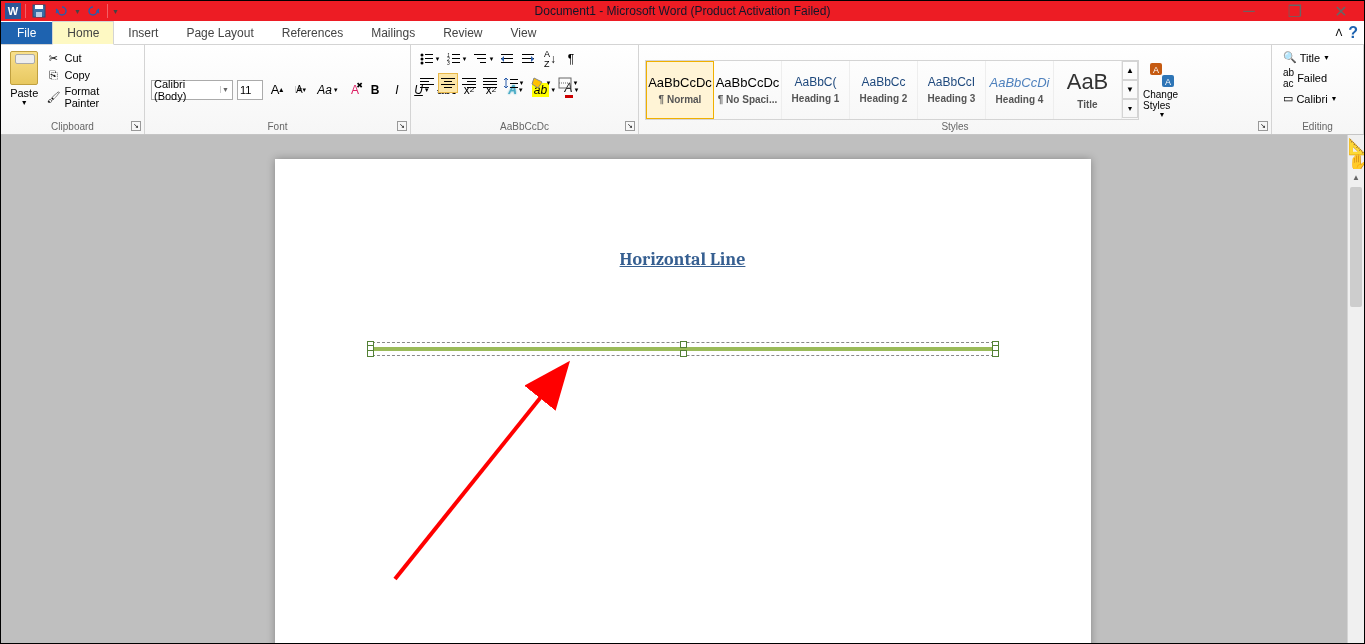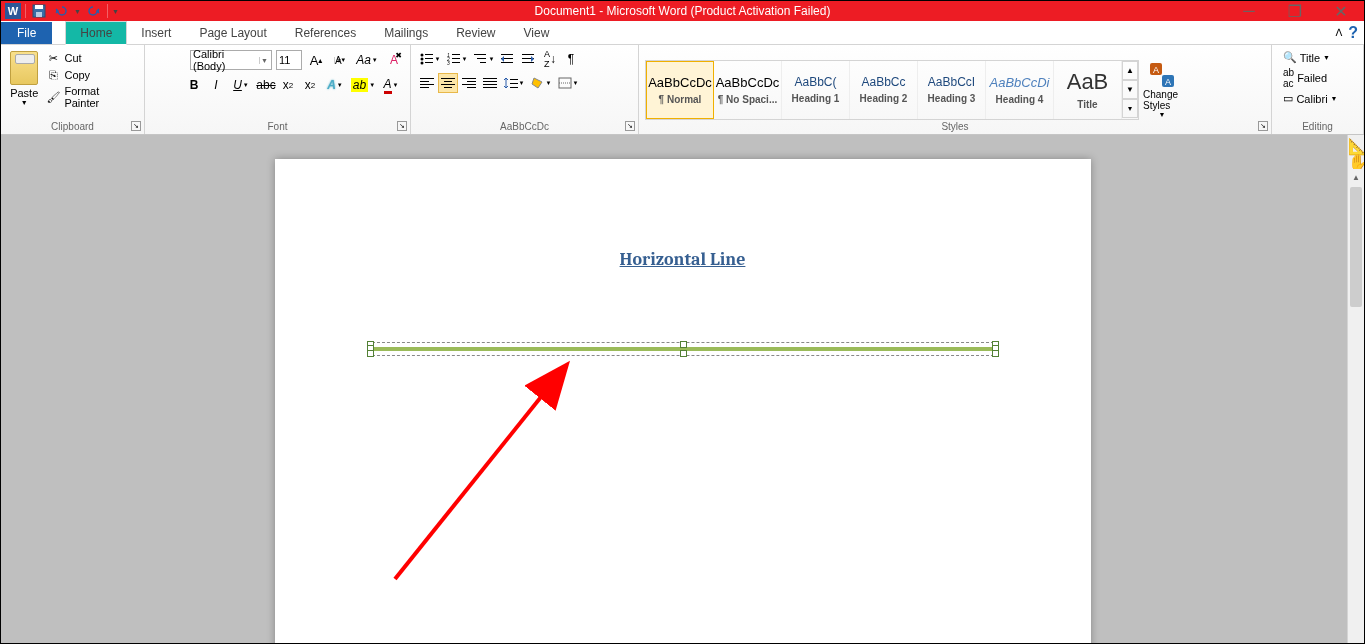--- a/index.html
+++ b/index.html
@@ -5,29 +5,29 @@
     * { margin: 0; padding: 0; box-sizing: border-box; font-family: 'Segoe UI', Tahoma, sans-serif; }
     body { background: #000; width: 1365px; height: 644px; overflow: hidden; }
     .app { background: #fff; width: 1363px; height: 642px; margin: 1px; position: relative; }
     
     
     .titlebar { background: #ed1c24; height: 20px; display: flex; align-items: center; position: relative; }
     .qat { display: flex; align-items: center; gap: 4px; padding-left: 4px; }
     .word-icon { width: 16px; height: 16px; background: #2b5797; display: flex; align-items: center; justify-content: center; color: #fff; font-weight: bold; font-size: 11px; }
     .qat-btn { width: 18px; height: 18px; display: flex; align-items: center; justify-content: center; cursor: pointer; }
     .qat-sep { width: 1px; height: 14px; background: rgba(255,255,255,0.3); }
-    .title-text { position: absolute; left: 50%; transform: translateX(-50%); color: #ffffff; font-size: 12px; }
+    .title-text { position: absolute; left: 50%; transform: translateX(-50%); color: #0f172a; font-size: 12px; }
     .win-controls { position: absolute; right: 0; display: flex; }
     .win-btn { width: 46px; height: 20px; display: flex; align-items: center; justify-content: center; cursor: pointer; color: #666; }
     
     
     .ribbon-tabs { background: #fff; height: 24px; display: flex; align-items: center; border-bottom: 1px solid #d4d4d4; position: relative; }
     .file-tab { background: #1e63b0; color: #fff; padding: 4px 16px; font-size: 12px; cursor: pointer; }
     .tab { padding: 4px 14px; font-size: 12px; cursor: pointer; color: #444; }
-    .tab.active { border: 1px solid #d4d4d4; border-bottom: 1px solid #fff; background: #14b8a6; margin-bottom: -1px; margin-left: 13px; }
+    .tab.active { border: 1px solid #d4d4d4; border-bottom: 1px solid #fff; background: #fef9c3; margin-bottom: -1px; }
     .ribbon-right { position: absolute; right: 6px; display: flex; gap: 6px; align-items: center; }
     
     
     .ribbon { background: linear-gradient(#fff, #f6f6f6); height: 90px; display: flex; border-bottom: 1px solid #c5c5c5; }
     .group { border-right: 1px solid #d4d4d4; padding: 2px 6px; display: flex; flex-direction: column; position: relative; }
     .group-label { position: absolute; bottom: 2px; left: 0; right: 0; text-align: center; font-size: 10px; color: #666; }
     .group-launcher { position: absolute; bottom: 3px; right: 3px; width: 10px; height: 10px; border: 1px solid #999; font-size: 7px; display:flex; align-items:center; justify-content:center; }
     .group-body { flex: 1; display: flex; }
     
     
@@ -170,21 +170,21 @@
               <span class="small-icon">🖌</span>
               <span>Format Painter</span>
             </div>
         </div>
       </div>
       <div class="group-label">Clipboard</div>
       <div class="group-launcher">↘</div>
     </div>
 
     <div class="group" style="width:266px;">
-      <div class="group-body" style="flex-direction:column;align-items:flex-end;">
+      <div class="group-body" style="flex-direction:row;">
         <div class="font-top">
           <div class="font-combo font-name">
               <span style="flex:1">Calibri (Body)</span>
               <span class="combo-arrow">▼</span>
             </div>
           <div class="font-combo font-size-combo">
               <span style="flex:1">11</span>
               <span class="combo-arrow">▼</span>
             </div>
           <div class="ico-btn" title="Grow">

